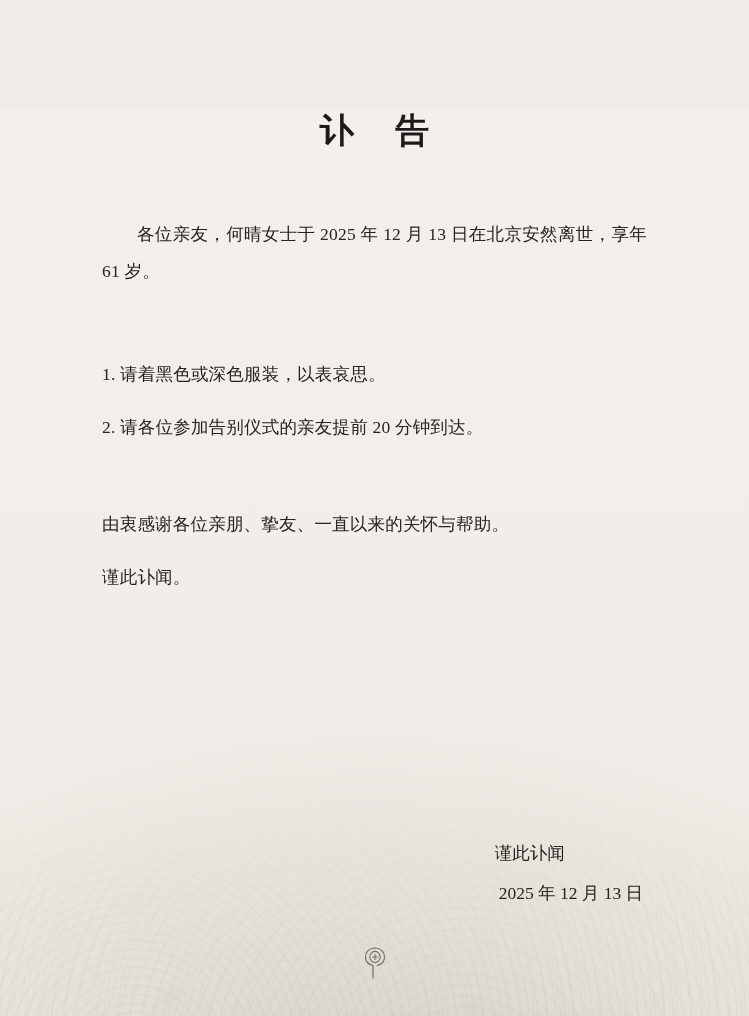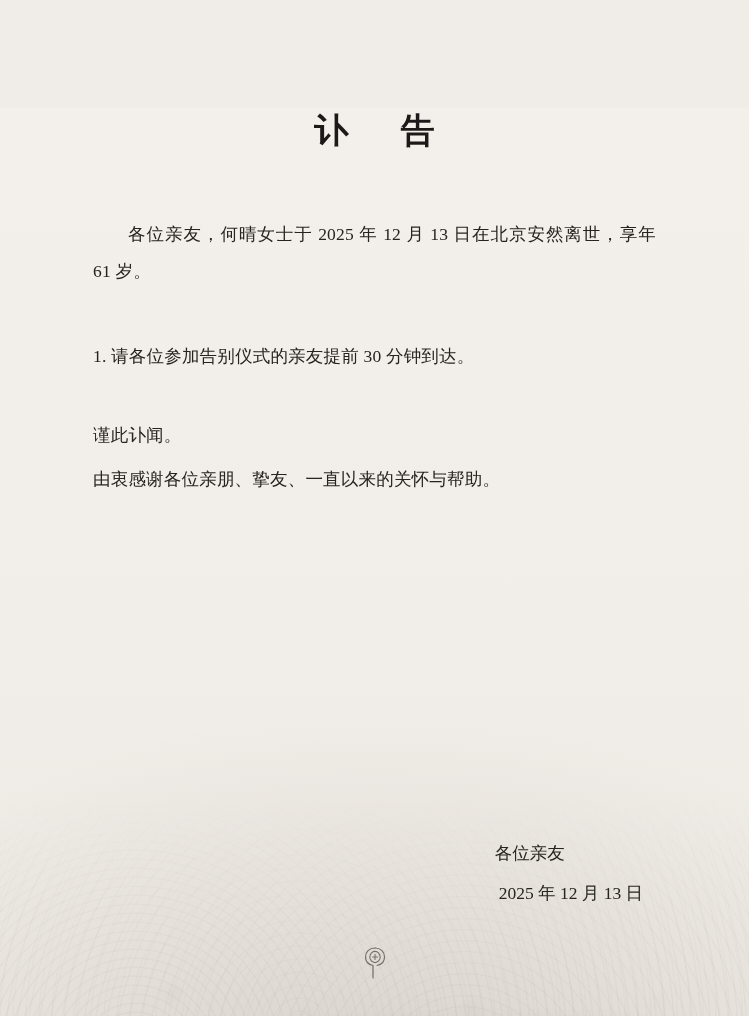--- a/index.html
+++ b/index.html
@@ -82,34 +82,34 @@
   }
 
   .title {
     text-align: center;
     margin-top: 108px;
     font-size: 34px;
     letter-spacing: 16px;
     text-indent: 16px;
     font-weight: 700;
     color: #1c1a18;
-    font-family: Liberation Mono, monospace;
+    font-family: Liberation Sans, sans-serif;
   }
 
   .body-block {
     margin-top: 62px;
     padding: 0 26px;
     font-size: 17.5px;
     line-height: 37px;
     color: #26241f;
     letter-spacing: 0.2px;
   }
 
   .para {
-    margin: 7px;
+    margin: 16px;
     text-align: justify;
   }
   .para.indent {
     text-indent: 2em;
   }
 
   .gap-lg { height: 34px; }
   .gap-md { height: 28px; }
 
   .sign-block {
@@ -151,35 +151,36 @@
     <div class="title">讣 告</div>
 
     <div class="body-block">
 
       <p class="para indent">各位亲友，何晴女士于 2025 年 12 月 13 日在北京安然离世，享年 61 岁。</p>
 
 
       <div class="gap-lg"></div>
 
 
+      <p class="para">1. 请着黑色或深色服装，以表哀思。</p>
 
-      <p class="para">1. 请各位参加告别仪式的亲友提前 30 分钟到达。</p>
+      <p class="para">2. 请各位参加告别仪式的亲友提前 20 分钟到达。</p>
 
       <div class="gap-md"></div>
 
+      <p class="para">由衷感谢各位亲朋、挚友、一直以来的关怀与帮助。</p>
+
       <p class="para">谨此讣闻。</p>
-
-      <p class="para">由衷感谢各位亲朋、挚友、一直以来的关怀与帮助。</p>
 
       <div class="spacer-bottom"></div>
     </div>
   </div>
 
   <div class="sign-block">
-    <div class="sign-line-1">各位亲友</div>
+    <div class="sign-line-1">谨此讣闻</div>
     <div class="sign-line-2">2025 年 12 月 13 日</div>
   </div>
 
   <div class="seal">
     <svg width="26" height="34" viewBox="0 0 26 34" fill="none" xmlns="http://www.w3.org/2000/svg">
       <path d="M13 2 C7.2 2 3.5 6.1 3.5 11 C3.5 15.4 6.7 18.6 11 19.5 L11 32" stroke="#3a3632" stroke-width="1.2" fill="none" stroke-linecap="round"></path>
       <path d="M13 2 C18.8 2 22.5 6.1 22.5 11 C22.5 15.4 19.3 18.6 15 19.5" stroke="#3a3632" stroke-width="1.2" fill="none" stroke-linecap="round"></path>
       <ellipse cx="13" cy="11" rx="5.2" ry="5.6" stroke="#3a3632" stroke-width="1.1" fill="none"></ellipse>
       <path d="M10.6 11 h4.8" stroke="#3a3632" stroke-width="1" stroke-linecap="round"></path>
       <path d="M13 8.4 v5.2" stroke="#3a3632" stroke-width="1" stroke-linecap="round"></path>

